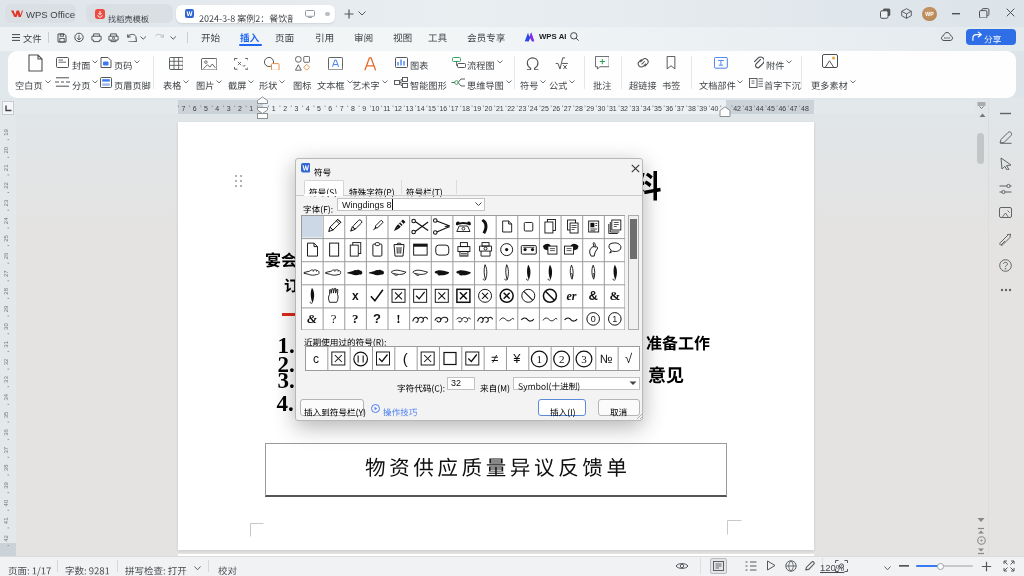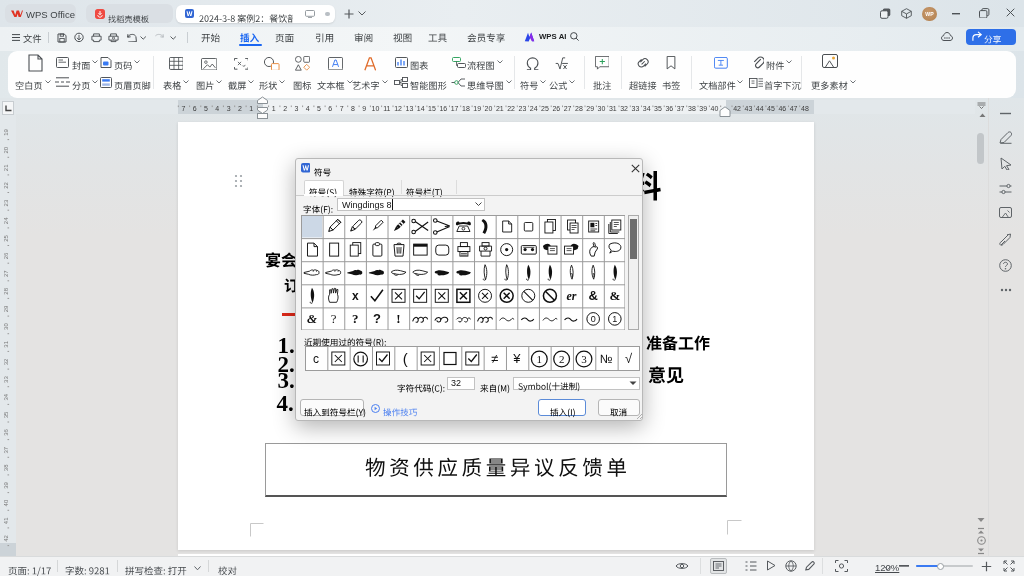--- a/index.html
+++ b/index.html
@@ -938,21 +938,21 @@
       <path d="M0.8,6 L11.2,6 M6,0.8 C3,3.5 3,8.5 6,11.2 C9,8.5 9,3.5 6,0.8" fill="none" stroke="#54585c" stroke-width=".85"></path>
     </svg>
 <svg style="position:absolute;left:804.0px;top:560.0px;" width="11.0" height="12.0" viewBox="0 0 11.0 12.0">
       <path d="M1.8,9.9 L2.5,7.2 L7.7,2.1 C8.2,1.5 9.2,1.5 9.7,2.1 L9.8,2.2 C10.4,2.7 10.4,3.7 9.8,4.2 L4.7,9.4 Z" fill="none" stroke="#54585c" stroke-width="1.1"></path>
     </svg>
 <div style="position:absolute;left:822.0px;top:558.0px;width:1.0px;height:16.0px;background:#dcdedf;"></div>
 <svg style="position:absolute;left:835.0px;top:560.0px;" width="13.0" height="12.0" viewBox="0 0 13.0 12.0">
       <path d="M0.5,3 L0.5,0.5 L3.5,0.5 M9.5,0.5 L12.5,0.5 L12.5,3 M12.5,9 L12.5,11.5 L9.5,11.5 M3.5,11.5 L0.5,11.5 L0.5,9" fill="none" stroke="#54585c" stroke-width="1"></path>
       <circle cx="6.5" cy="6" r="2.1" fill="none" stroke="#54585c" stroke-width="1"></circle>
     </svg>
-<div style="position:absolute;left:875px;top:561.5px;font:400 9.5px 'Liberation Sans',sans-serif;color:#45494d;white-space:nowrap;text-decoration:underline;">120%</div>
+<div style="position:absolute;left:820px;top:561.5px;font:400 9.5px 'Liberation Sans',sans-serif;color:#45494d;white-space:nowrap;text-decoration:underline;">120%</div>
 <svg style="position:absolute;left:884.0px;top:565.5px;" width="7.0" height="5.0" viewBox="0 0 7.0 5.0">
       <path d="M0.5,0.5 L3.5,3.8 L6.5,0.5" fill="none" stroke="#5f6368" stroke-width="1"></path>
     </svg>
 <svg style="position:absolute;left:899.0px;top:565.0px;" width="10.0" height="2.0" viewBox="0 0 10.0 2.0">
       <rect width="10" height="1.7" fill="#54585c"></rect>
     </svg>
 <div style="position:absolute;left:916.0px;top:565.2px;width:57.0px;height:1.8px;background:#c7cacc;border-radius:1px;"></div>
 <div style="position:absolute;left:916.0px;top:565.2px;width:24.0px;height:1.8px;background:#3a7af2;border-radius:1px;"></div>
 <div style="position:absolute;left:937.0px;top:562.5px;width:7.0px;height:7.0px;background:#fff;border:1px solid #9aa0a4;border-radius:50%;"></div>
 <svg style="position:absolute;left:981.0px;top:560.5px;" width="11.0" height="11.0" viewBox="0 0 11.0 11.0">

